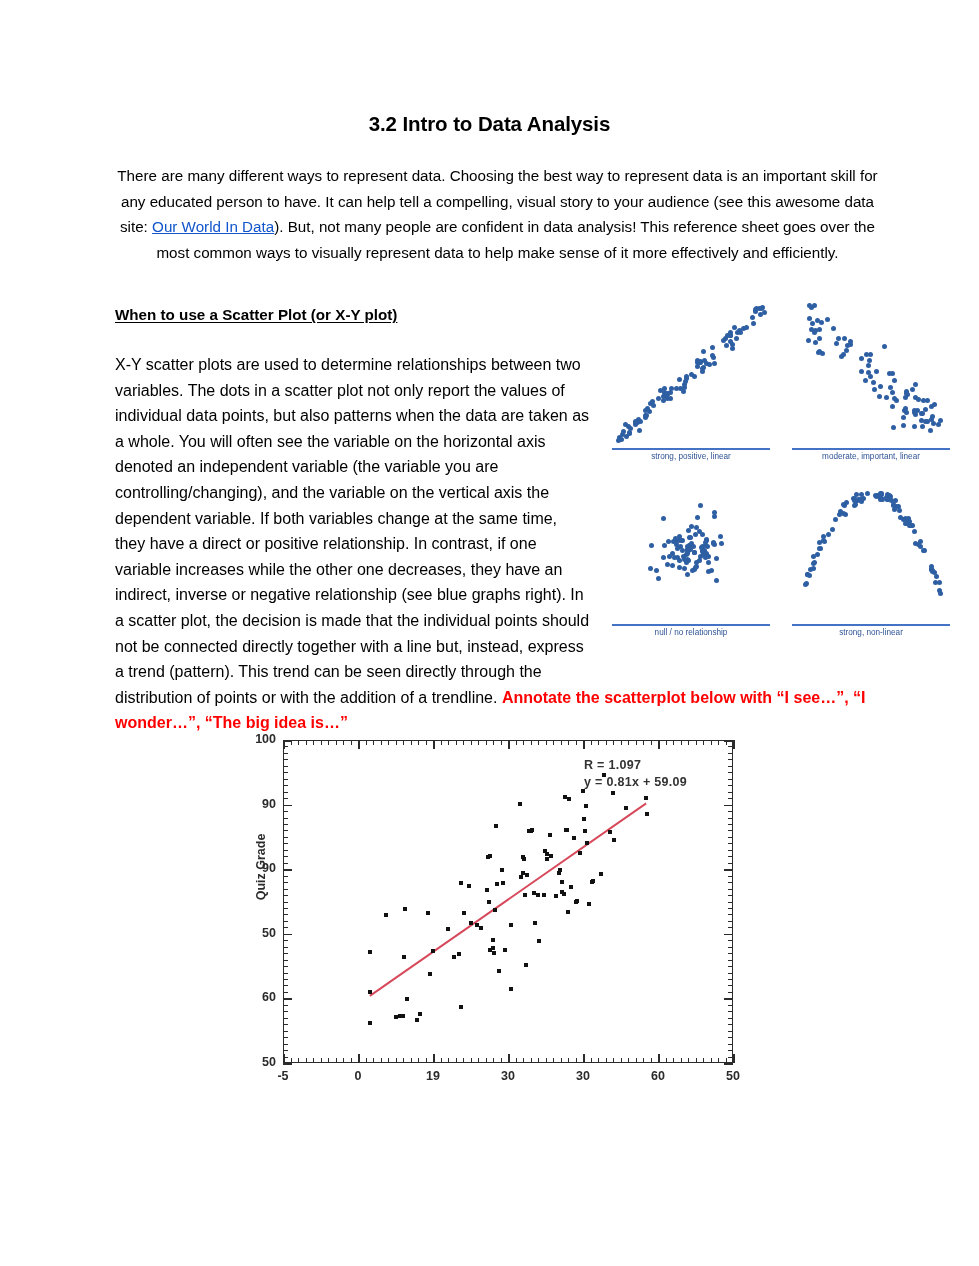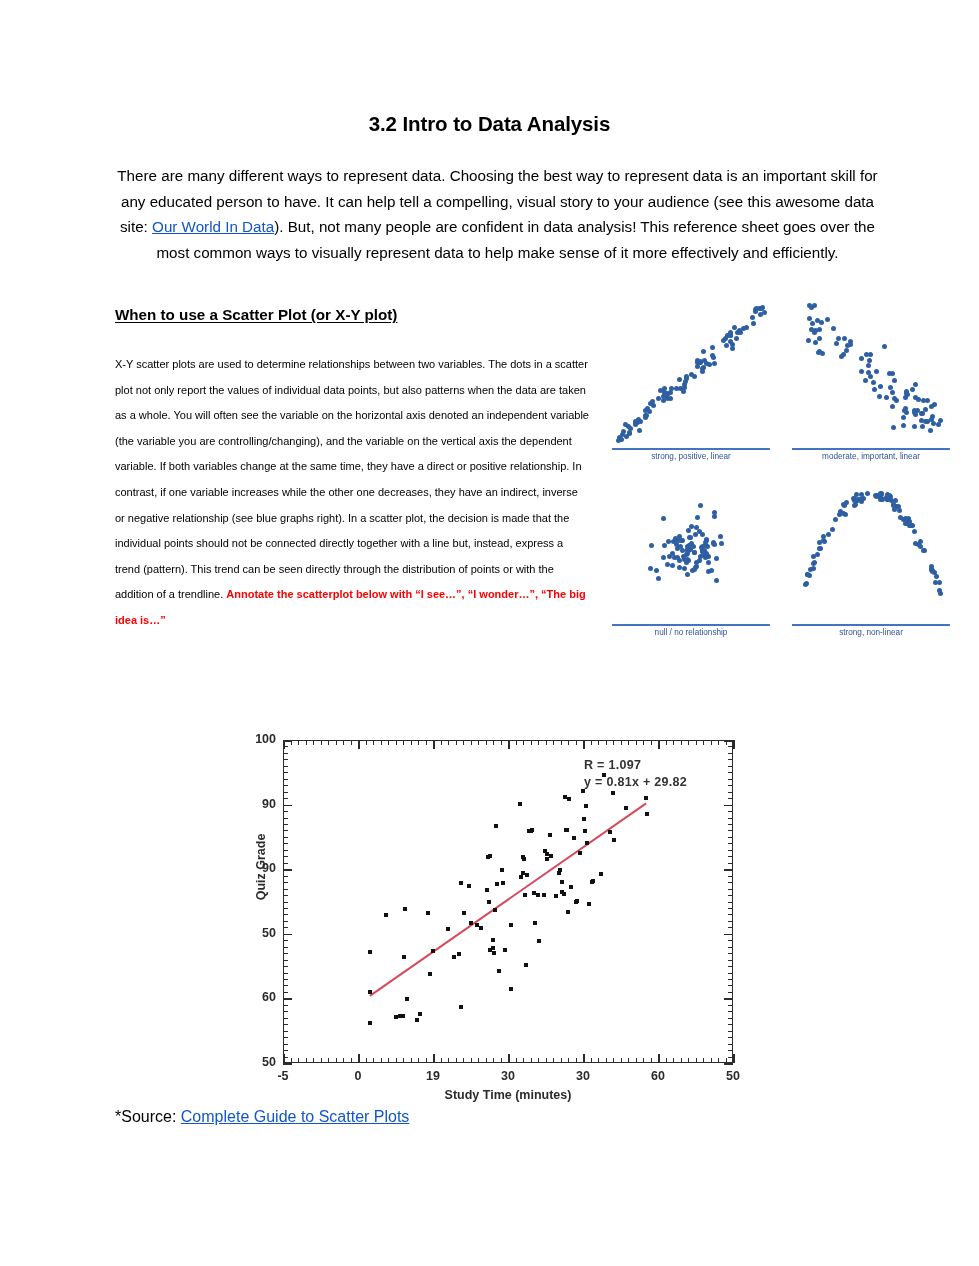--- a/index.html
+++ b/index.html
@@ -56,21 +56,21 @@
     text-underline-offset: 2px;
     color: #000;
     white-space: nowrap;
   }
 
   .wrap-para {
     position: absolute;
     left: 115px;
     top: 352px;
     width: 765px;
-    font-size: 11px;
+    font-size: 16px;
     line-height: 25.6px;
     color: #000;
   }
   
   .wrap-spacer {
     float: right;
     width: 290px;
     height: 312px;
     shape-outside: inset(0);
   }
@@ -771,24 +771,23 @@
           <div class="marker" style="left: 317.5px; top: 31.592px;"></div>
           <div class="marker" style="left: 324.25px; top: 89.086px;"></div>
           <div class="marker" style="left: 326.5px; top: 49.68px;"></div>
           <div class="marker" style="left: 328px; top: 97.484px;"></div>
           <div class="marker" style="left: 340px; top: 64.538px;"></div>
           <div class="marker" style="left: 360.25px; top: 54.848px;"></div>
           <div class="marker" style="left: 361px; top: 70.998px;"></div>
         </div>
       <div class="eqbox">
         <div class="eqline">R = 1.097</div>
-        <div class="eqline">y = 0.81x + 29.82</div>
+        <div class="eqline">y = 0.81x + 59.09</div>
       </div>
     </div>
-    <div class="xlabel">Study Time (minutes)</div>
   <div class="tick" style="left: 51px; top: 326px; width: 1px; height: 5px;"></div>
       <div class="tick" style="left: 51px; top: 8px; width: 1px; height: 5px;"></div>
       <div class="tick" style="left: 58.5px; top: 326px; width: 1px; height: 5px;"></div>
       <div class="tick" style="left: 58.5px; top: 8px; width: 1px; height: 5px;"></div>
       <div class="tick" style="left: 66px; top: 326px; width: 1px; height: 5px;"></div>
       <div class="tick" style="left: 66px; top: 8px; width: 1px; height: 5px;"></div>
       <div class="tick" style="left: 73.5px; top: 326px; width: 1px; height: 5px;"></div>
       <div class="tick" style="left: 73.5px; top: 8px; width: 1px; height: 5px;"></div>
       <div class="tick" style="left: 81px; top: 326px; width: 1px; height: 5px;"></div>
       <div class="tick" style="left: 81px; top: 8px; width: 1px; height: 5px;"></div>
@@ -1027,15 +1026,14 @@
       <div class="tick" style="left: 276px; top: 322px; width: 1.5px; height: 9px;"></div>
       <div class="tick" style="left: 276px; top: 8px; width: 1.5px; height: 9px;"></div>
       <div class="tick" style="left: 351px; top: 322px; width: 1.5px; height: 9px;"></div>
       <div class="tick" style="left: 351px; top: 8px; width: 1.5px; height: 9px;"></div>
       <div class="tick" style="left: 426px; top: 322px; width: 1.5px; height: 9px;"></div>
       <div class="tick" style="left: 426px; top: 8px; width: 1.5px; height: 9px;"></div>
       <div class="tick" style="left: 501px; top: 322px; width: 1.5px; height: 9px;"></div>
       <div class="tick" style="left: 501px; top: 8px; width: 1.5px; height: 9px;"></div>
     </div>
 
-  <div class="source"><span>*Source: </span><a href="#">Complete Guide to Scatter Plots</a></div>
 
 </div>
 
 </body></html>

